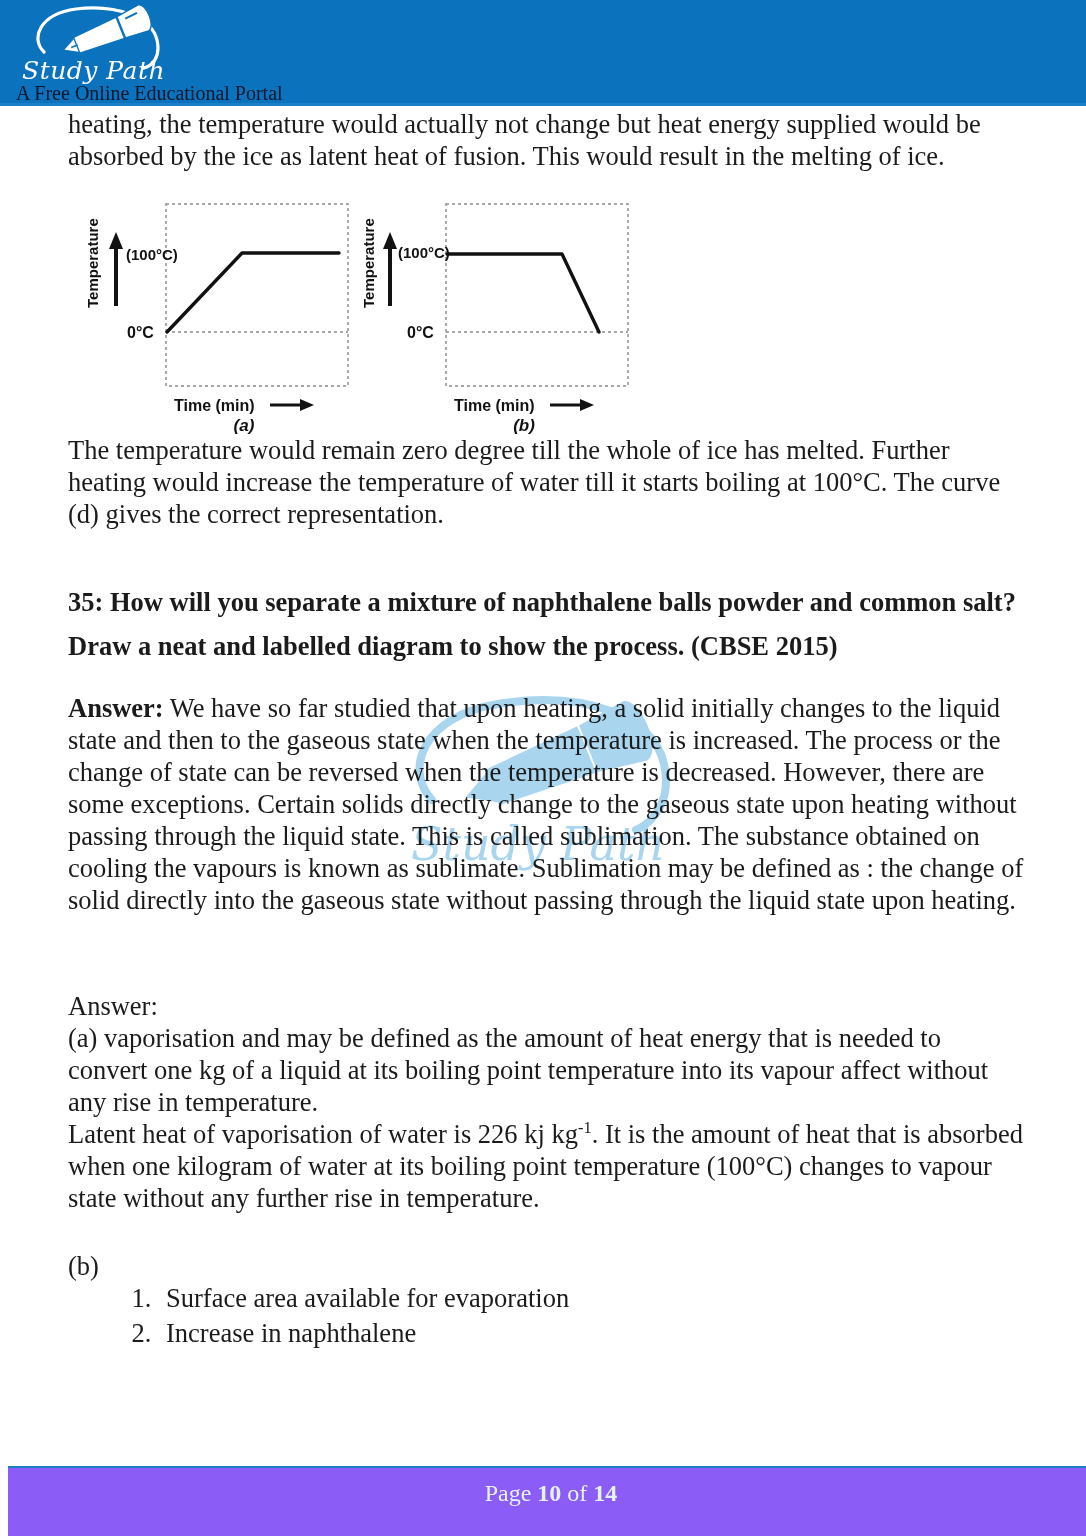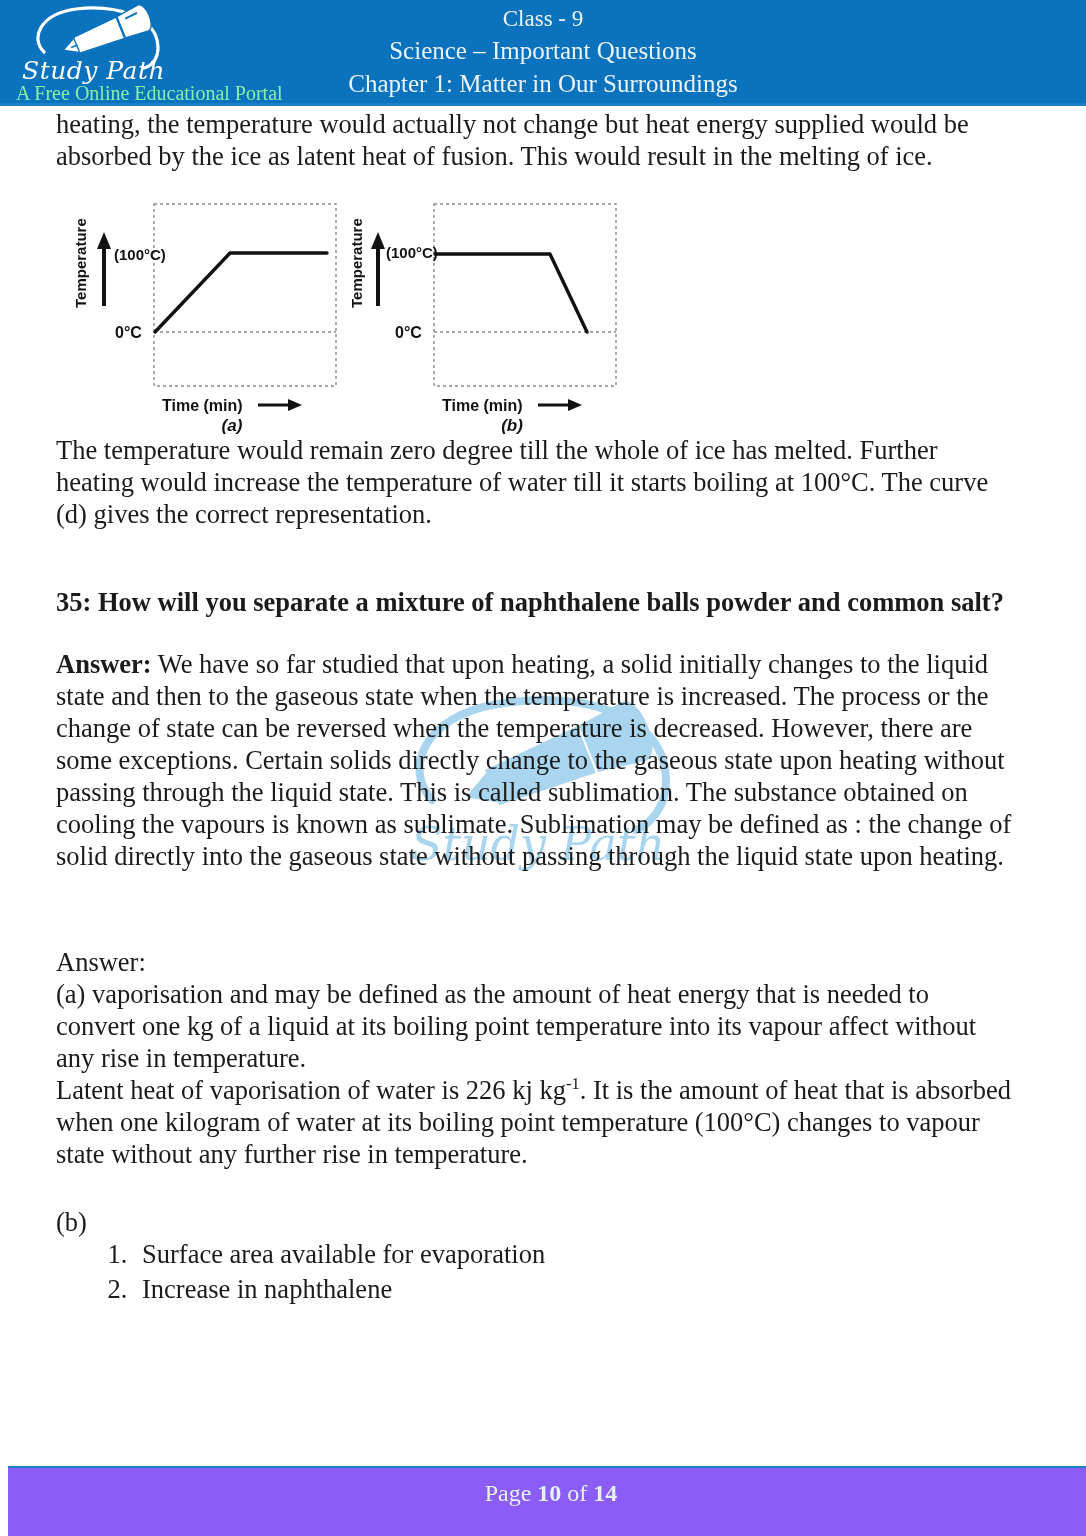--- a/index.html
+++ b/index.html
@@ -60,21 +60,21 @@
     letter-spacing: 0.5px;
     color: #ffffff;
     white-space: nowrap;
   }
   .logo-tagline {
     position: absolute;
     left: 8px;
     top: 80px;
     font-family: "Liberation Serif", serif;
     font-size: 20px;
-    color: #86efac;
+    color: #0f172a;
     white-space: nowrap;
   }
   .header-titles {
     position: absolute;
     left: 303px;
     top: 4px;
     width: 480px;
     text-align: center;
     color: #eaf4fb;
     font-family: "Liberation Serif", serif;
@@ -95,21 +95,21 @@
     width: 290px;
     height: 190px;
     opacity: 1;
     pointer-events: none;
     z-index: 1;
   }
 
   
   .content {
     position: absolute;
-    left: 56px;
+    left: 68px;
     top: 108px;
     width: 958px;
     z-index: 3;
   }
   .para {
     font-family: "Liberation Serif", serif;
     font-size: 26.5px;
     line-height: 32px;
     color: #1b1b1b;
     margin: 0;
@@ -142,21 +142,21 @@
   .fig-b { left: 286px; }
 
   .olist {
     margin: 0;
     padding-left: 74px;
     font-family: "Liberation Serif", serif;
     font-size: 26.5px;
     line-height: 33px;
     color: #1b1b1b;
   }
-  .olist li { margin: 0 0 2px 4px; padding-left: 8px; }
+  .olist li { margin: 0 0 2px 16px; padding-left: 8px; }
 
   
   .footer {
     position: absolute;
     left: 8px;
     bottom: 0;
     width: 1086px;
     height: 70px;
     background: #8b5cf6;
   }
@@ -194,25 +194,20 @@
             <line x1="43" y1="33.5" x2="50" y2="33.5" stroke="#0b72bd" stroke-width="1.6"></line>
             <path d="M97 22 L121 19 C129 20, 130 45, 121 47 L97 45 Z" fill="#ffffff" stroke="#0b72bd" stroke-width="1.4"></path>
             <line x1="104" y1="27" x2="117" y2="26" stroke="#0b72bd" stroke-width="2"></line>
           </g>
         </svg>
       </div>
       <div class="logo-wordmark">Study Path</div>
       <div class="logo-tagline">A Free Online Educational Portal</div>
     </div>
 
-    <div class="header-titles">
-      <span class="ht ht-class">Class - 9</span>
-      <span class="ht ht-sub">Science – Important Questions</span>
-      <span class="ht ht-chap">Chapter 1: Matter in Our Surroundings</span>
-    </div>
     <div class="header-rule"></div>
   </div>
 
   <div class="watermark">
     <svg viewBox="0 0 290 190" width="290" height="190" xmlns="http://www.w3.org/2000/svg">
       <path d="M34 110 C6 80, 24 26, 100 14 C186 0, 256 26, 266 74 C274 110, 256 132, 238 140" fill="none" stroke="#a9d5ef" stroke-width="8" stroke-linecap="round"></path>
       <g transform="rotate(-22 140 78)">
         <path d="M62 78 L92 62 L92 96 Z" fill="#a9d5ef"></path>
         <path d="M90 60 L192 54 L192 104 L90 98 Z" fill="#a9d5ef"></path>
         <path d="M194 54 L244 48 C262 52, 262 108, 244 112 L194 104 Z" fill="#a9d5ef"></path>
@@ -271,20 +266,21 @@
           <text x="170" y="235" text-anchor="middle" font-family="Liberation Sans, sans-serif" font-size="17" font-weight="bold" font-style="italic" fill="#121212">(b)</text>
         </svg>
       </div>
     </div>
 
     <p class="para">The temperature would remain zero degree till the whole of ice has melted. Further heating would increase the temperature of water till it starts boiling at 100°C. The curve (d) gives the correct representation.</p>
 
     <div class="spacer-44"></div>
 
     <p class="para q">35: How will you separate a mixture of naphthalene balls powder and common salt?</p>
+    <p class="para q">Draw a neat and labelled diagram to show the process. (CBSE 2015)</p>
 
     <div class="spacer-30"></div>
 
     <p class="para"><span class="bold">Answer:</span><span> We have so far studied that upon heating, a solid initially changes to the liquid state and then to the gaseous state when the temperature is increased. The process or the change of state can be reversed when the temperature is decreased. However, there are some exceptions. Certain solids directly change to the gaseous state upon heating without passing through the liquid state. This is called sublimation. The substance obtained on cooling the vapours is known as sublimate. Sublimation may be defined as : the change of solid directly into the gaseous state without passing through the liquid state upon heating.</span></p>
 
     <div class="spacer-44"></div>
 
 
     <div class="spacer-30"></div>
 

